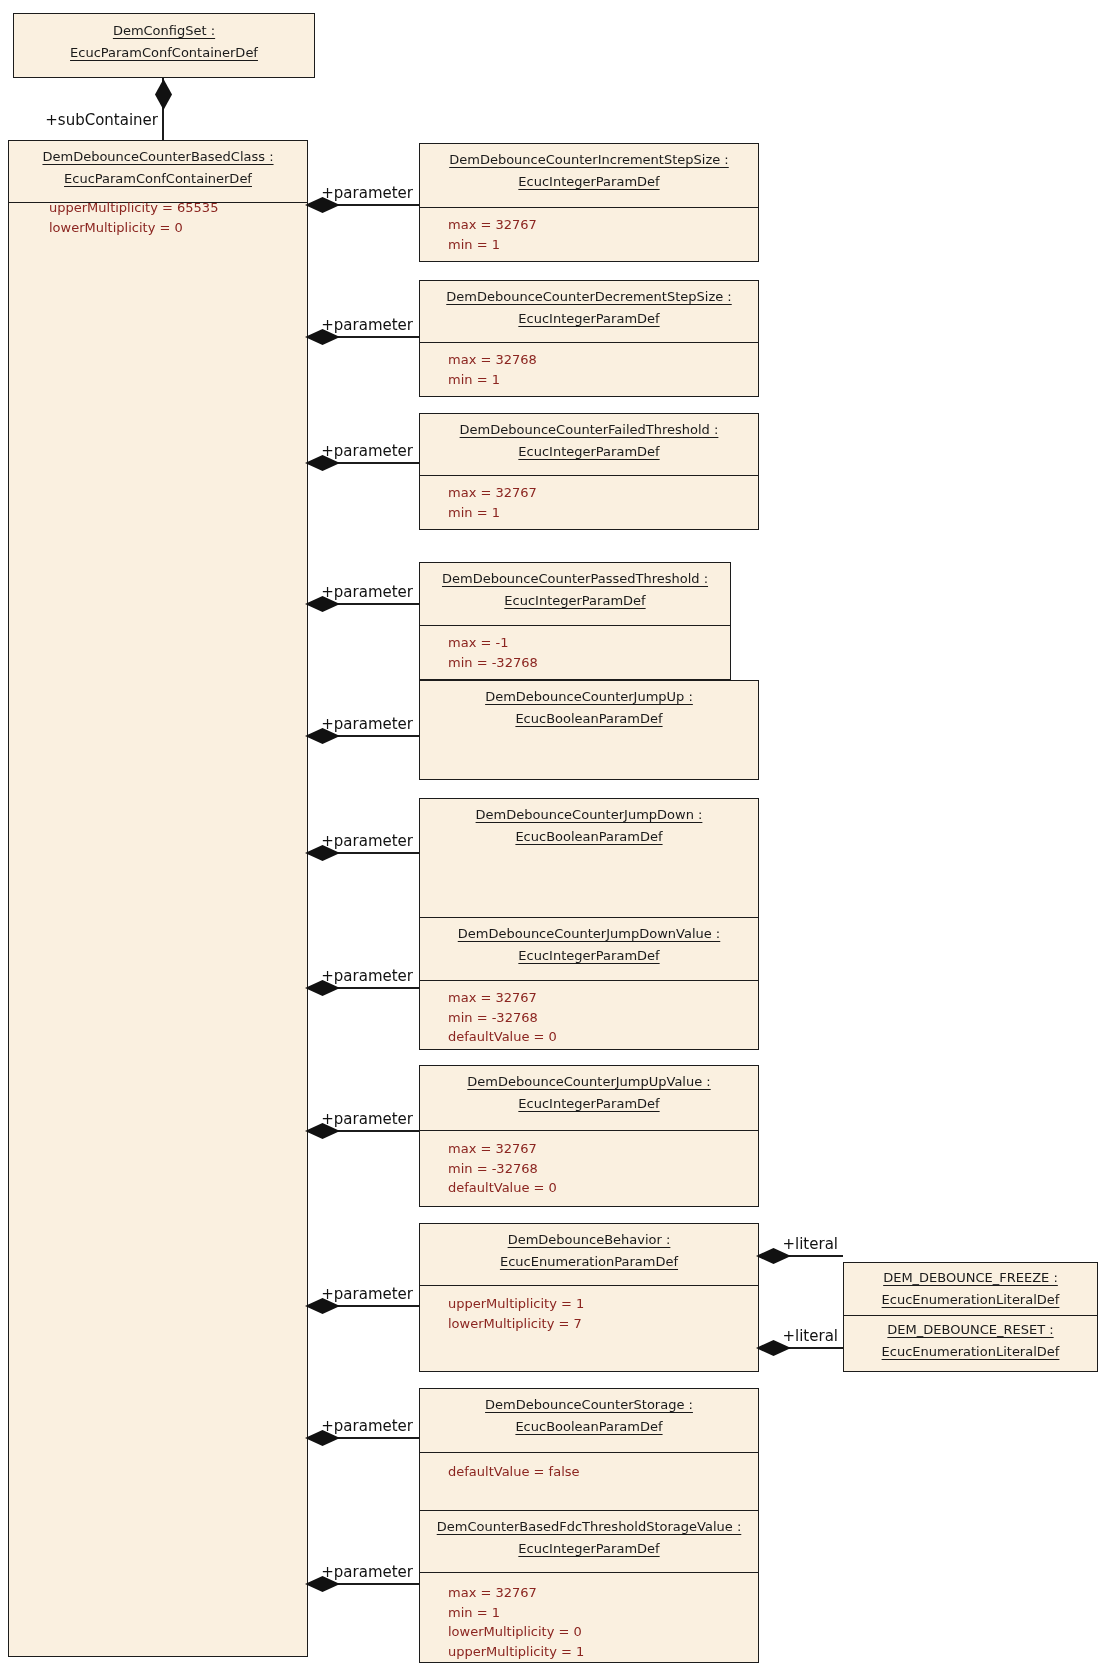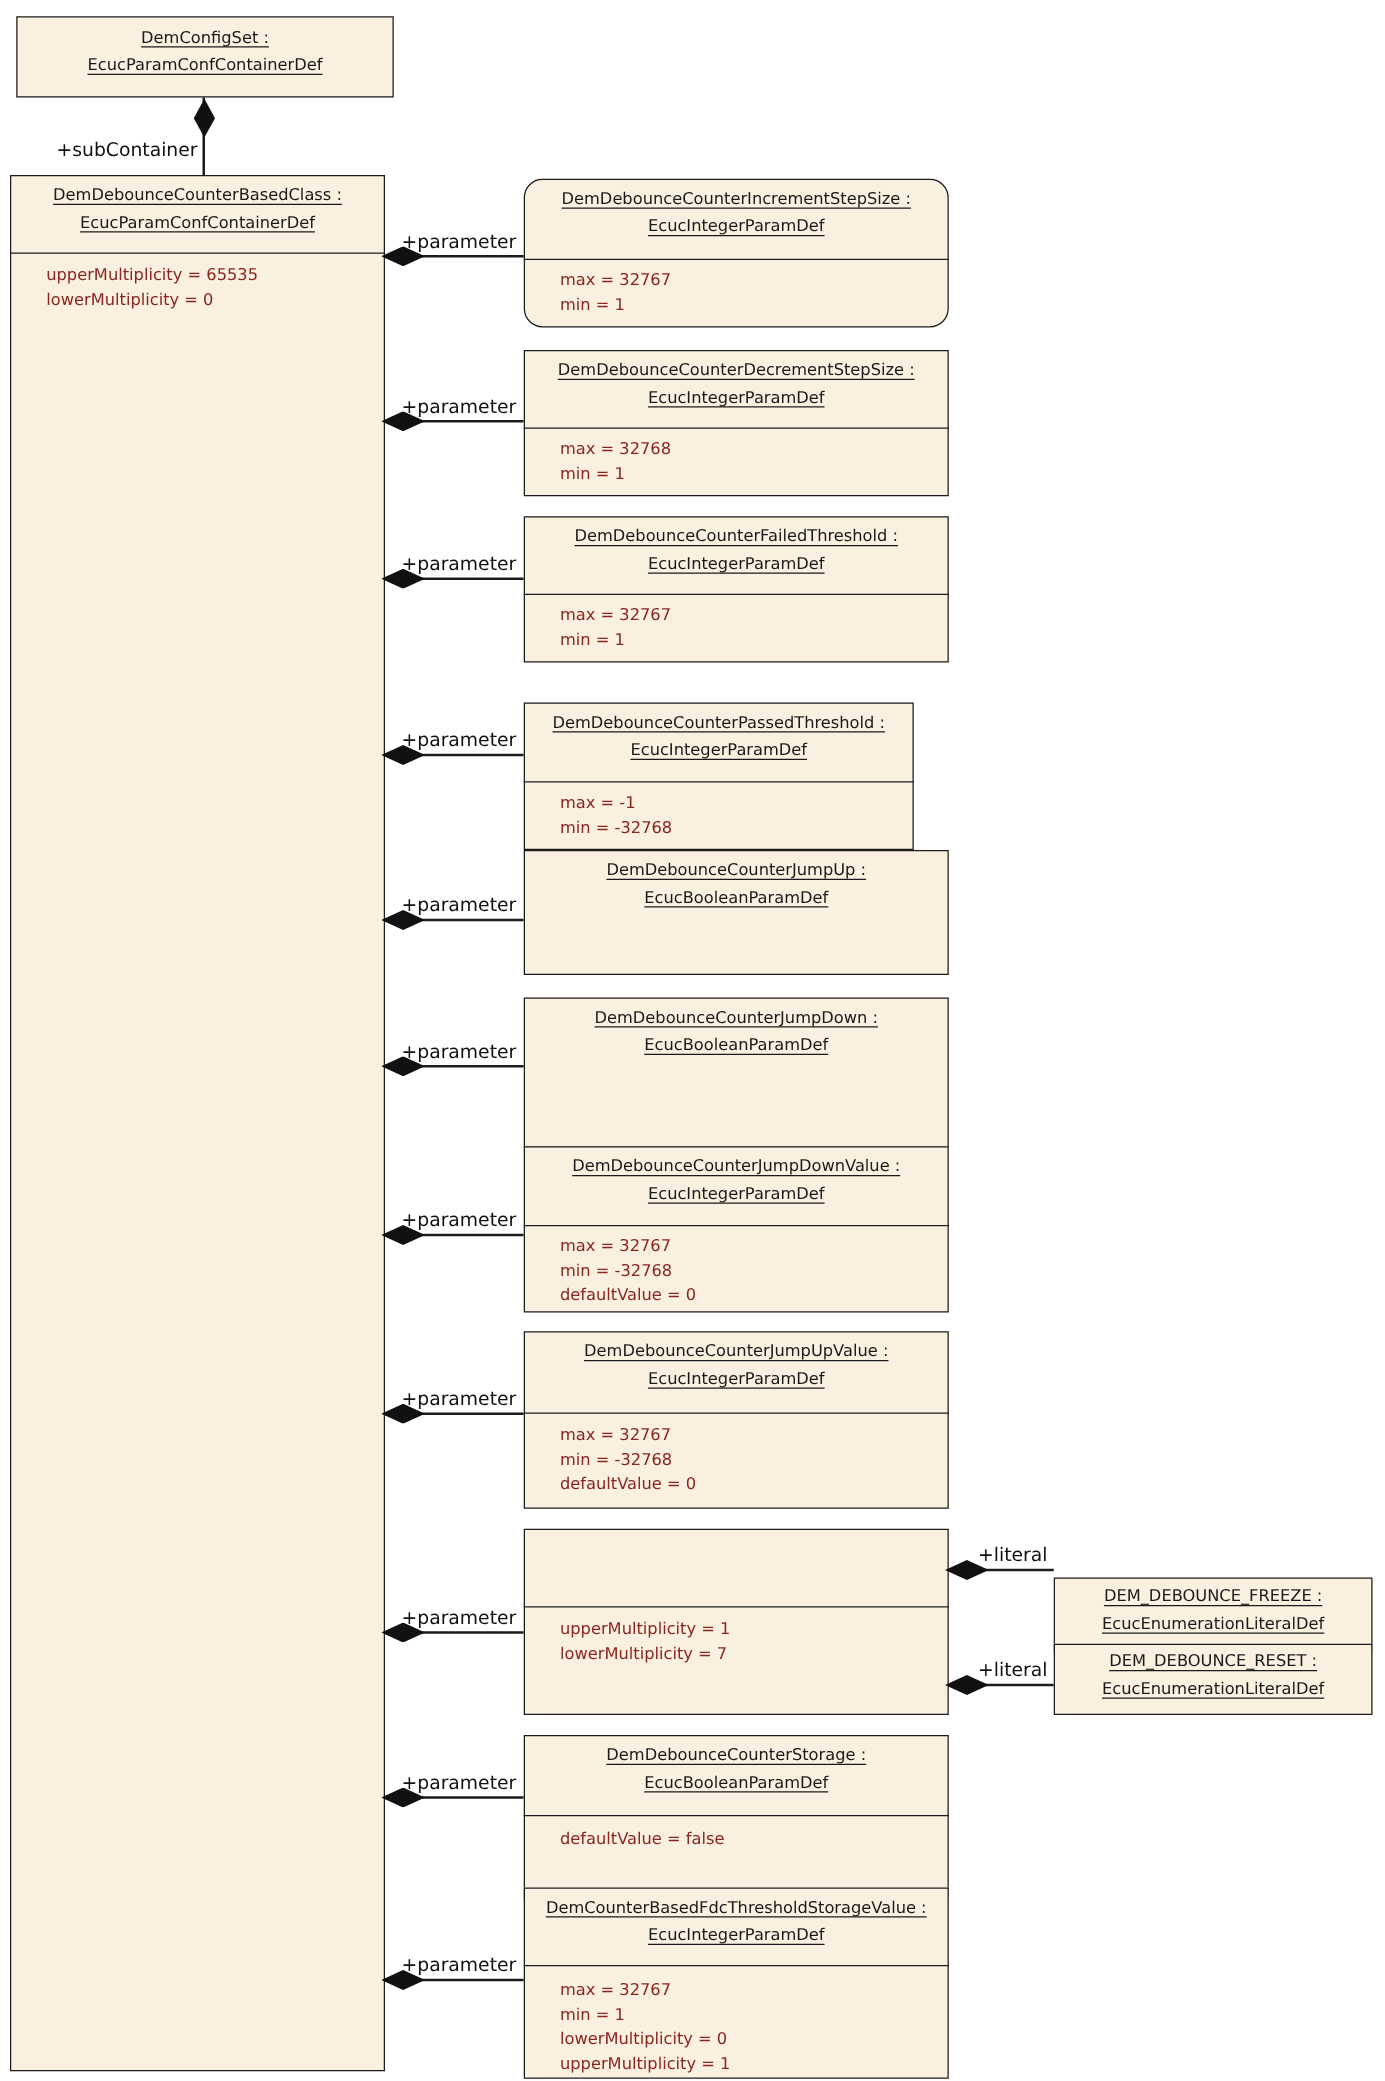--- a/index.html
+++ b/index.html
@@ -51,21 +51,21 @@
   <div class="vline" style="left:162px;top:78px;height:62px;"></div>
   <div class="dia" style="left:155px;top:79px;width:17px;height:31px;"></div>
   <div class="lbl" style="left:0px;top:111px;width:158px;">+subContainer</div>
 
   <div class="box" style="left:8px;top:140px;width:300px;height:1517px;">
     <div class="title">
       <span>DemDebounceCounterBasedClass :</span>
       <span>EcucParamConfContainerDef</span>
     </div>
     <div class="sep" style="top:60.5px;"></div>
-    <div class="attrs" style="top:70px;">
+    <div class="attrs" style="top:57px;margin-left:12px;">
       <div>upperMultiplicity = 65535</div>
       <div>lowerMultiplicity = 0</div>
     </div>
   </div>
 
   <div class="hline" style="left:308px;top:204px;width:111px;"></div>
   <div class="dia" style="left:305px;top:197px;width:35px;height:16px;"></div>
   <div class="lbl" style="left:300px;top:184px;width:113px;">+parameter</div>
 
   <div class="hline" style="left:308px;top:336px;width:111px;"></div>
@@ -101,21 +101,21 @@
   <div class="lbl" style="left:300px;top:1285px;width:113px;">+parameter</div>
 
   <div class="hline" style="left:308px;top:1437px;width:111px;"></div>
   <div class="dia" style="left:305px;top:1430px;width:35px;height:16px;"></div>
   <div class="lbl" style="left:300px;top:1417px;width:113px;">+parameter</div>
 
   <div class="hline" style="left:308px;top:1583px;width:111px;"></div>
   <div class="dia" style="left:305px;top:1576px;width:35px;height:16px;"></div>
   <div class="lbl" style="left:300px;top:1563px;width:113px;">+parameter</div>
 
-  <div class="box" style="left:419px;top:143px;width:340px;height:119px;border-radius:15px;">
+  <div class="box" style="left:419px;top:143px;width:340px;height:119px;">
     <div class="title">
       <span>DemDebounceCounterIncrementStepSize :</span>
       <span>EcucIntegerParamDef</span>
     </div>
     <div class="sep" style="top:62.5px;"></div>
     <div class="attrs" style="top:71px;">
       <div>max = 32767</div>
       <div>min = 1</div>
     </div>
   </div>
@@ -190,20 +190,24 @@
     </div>
     <div class="sep" style="top:63.5px;"></div>
     <div class="attrs" style="top:73px;">
       <div>max = 32767</div>
       <div>min = -32768</div>
       <div>defaultValue = 0</div>
     </div>
   </div>
 
   <div class="box" style="left:419px;top:1223px;width:340px;height:149px;">
+    <div class="title">
+      <span>DemDebounceBehavior :</span>
+      <span>EcucEnumerationParamDef</span>
+    </div>
     <div class="sep" style="top:60.5px;"></div>
     <div class="attrs" style="top:70px;">
       <div>upperMultiplicity = 1</div>
       <div>lowerMultiplicity = 7</div>
     </div>
   </div>
 
   <div class="box" style="left:419px;top:1388px;width:340px;height:132px;">
     <div class="title">
       <span>DemDebounceCounterStorage :</span>

